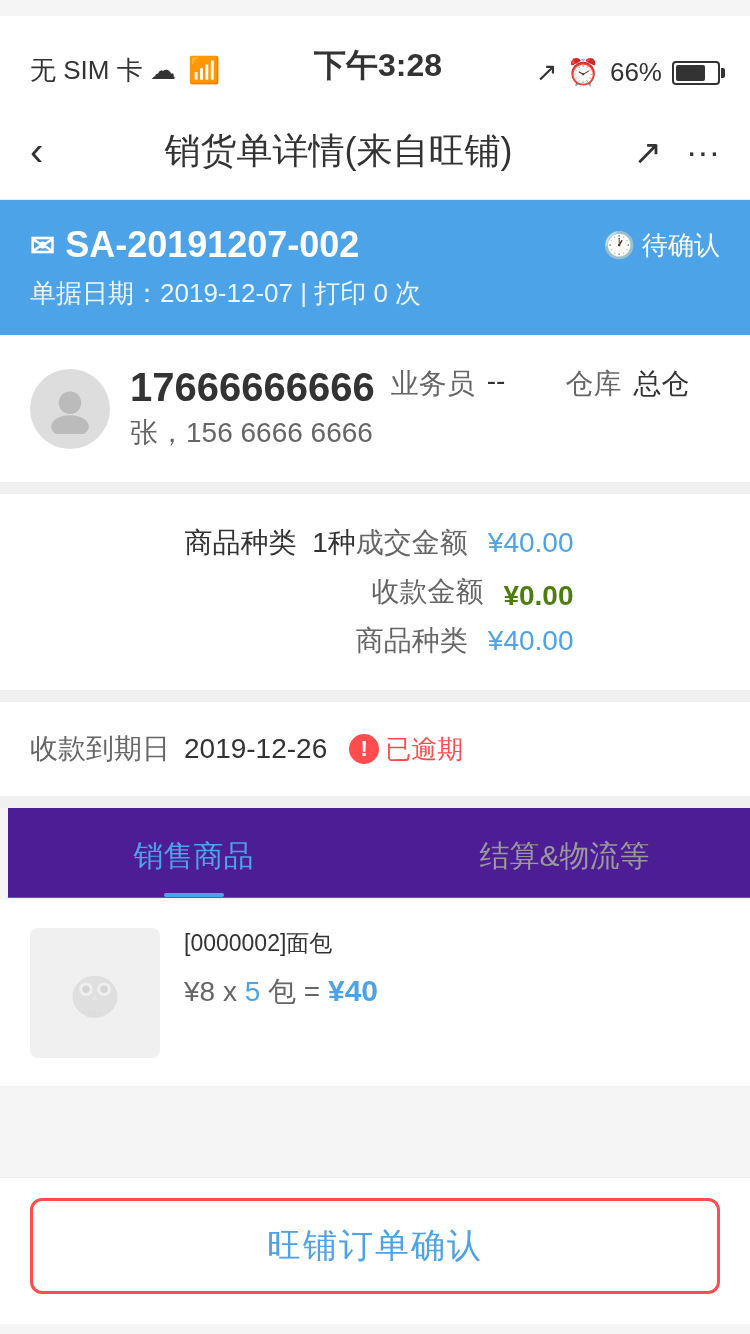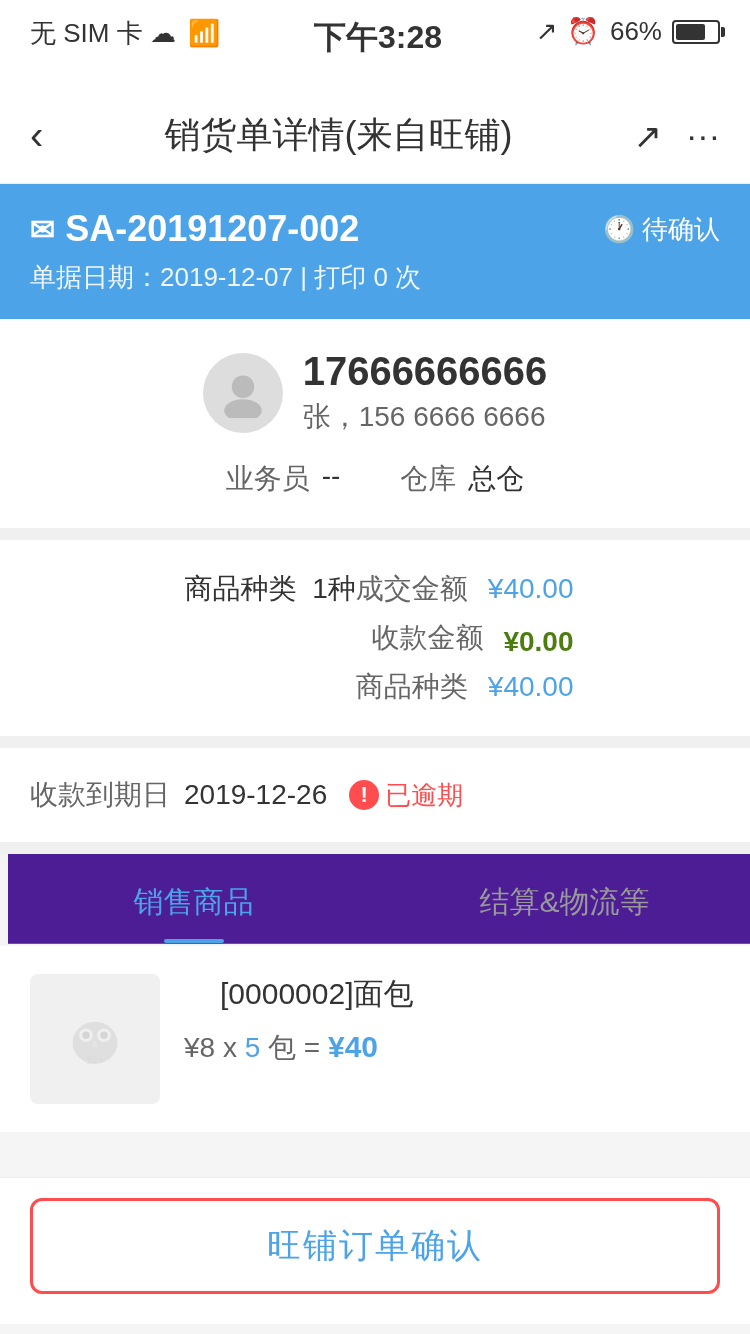--- a/index.html
+++ b/index.html
@@ -10,26 +10,27 @@
       font-family: -apple-system, "PingFang SC", "Helvetica Neue", Arial, sans-serif;
       background: #f5f5f5;
       font-size: 28px;
       color: #333;
     }
 
     
     .status-bar {
       display: flex;
       justify-content: space-between;
-      align-items: flex-start;
+      align-items: flex-end;
       padding: 16px 30px;
       height: 88px;
       background: #fff;
       font-size: 26px;
       font-weight: 500;
+      margin-top: 16px;
     }
     .status-left { display: flex; align-items: center; gap: 12px; }
     .status-center { font-size: 32px; font-weight: 600; }
     .status-right { display: flex; align-items: center; gap: 10px; font-size: 26px; }
     .battery-icon {
       width: 48px; height: 24px;
       border: 2px solid #333;
       border-radius: 4px;
       position: relative;
       display: inline-flex;
@@ -116,24 +117,23 @@
     .order-date {
       font-size: 26px;
       color: rgba(255,255,255,0.9);
     }
 
     
     .customer-section {
       background: #fff;
       padding: 30px;
       display: flex;
-      flex-direction: column;
-      gap: 24px;
+      flex-direction: row;
+      gap: 16px;
       border-bottom: 12px solid #f0f0f0;
-      align-items: center;
     }
     .customer-top {
       display: flex;
       align-items: center;
       gap: 20px;
     }
     .customer-avatar {
       width: 80px;
       height: 80px;
       border-radius: 50%;
@@ -301,24 +301,23 @@
       height: 60px;
       opacity: 0.3;
     }
     .product-info {
       flex: 1;
       display: flex;
       flex-direction: column;
       gap: 14px;
     }
     .product-name {
-      font-size: 30px;
+      font-size: 23px;
       color: #333;
       font-weight: 500;
-      margin-left: 36px;
     }
     .product-price-row {
       font-size: 28px;
       color: #666;
     }
     .product-price-row .qty { color: #4CA3E8; }
     .product-price-row .total { color: #4CA3E8; font-weight: 600; font-size: 30px; }
 
     
     .empty-content {

